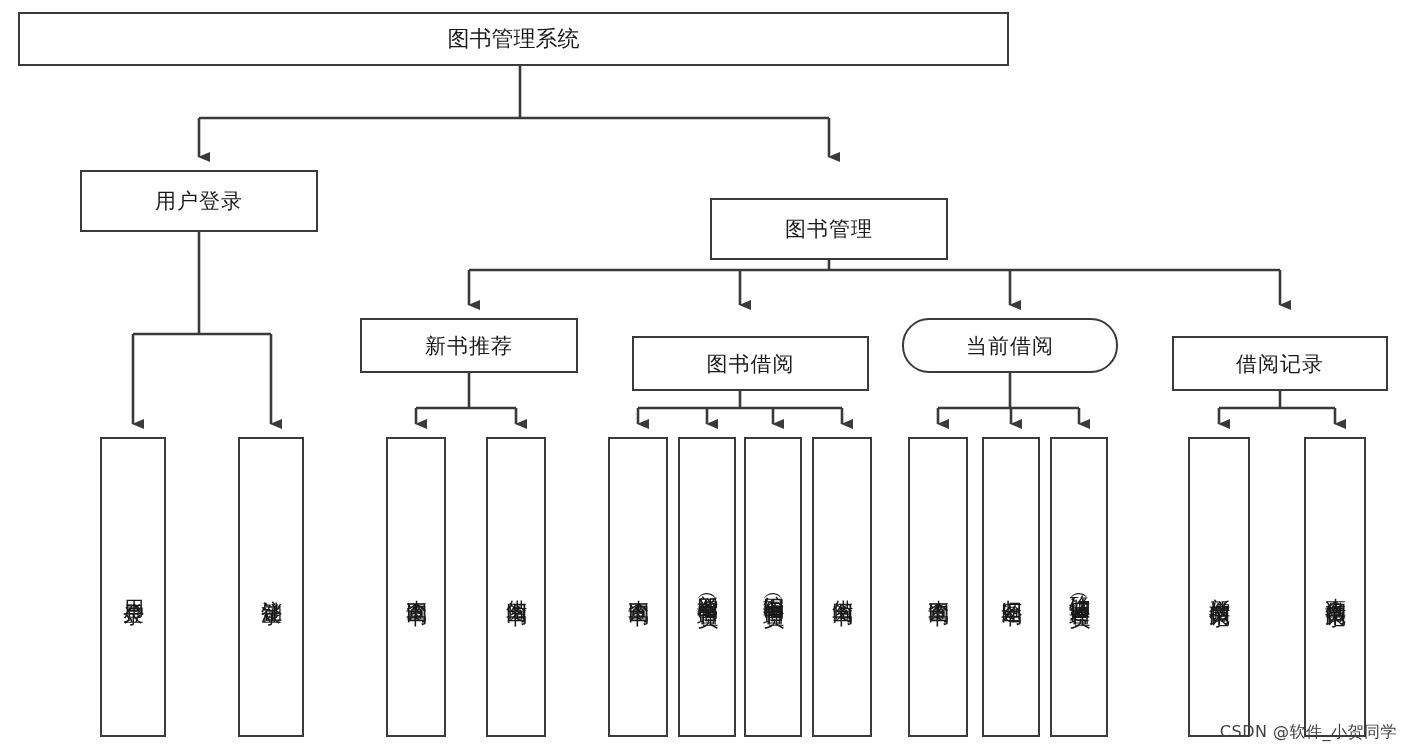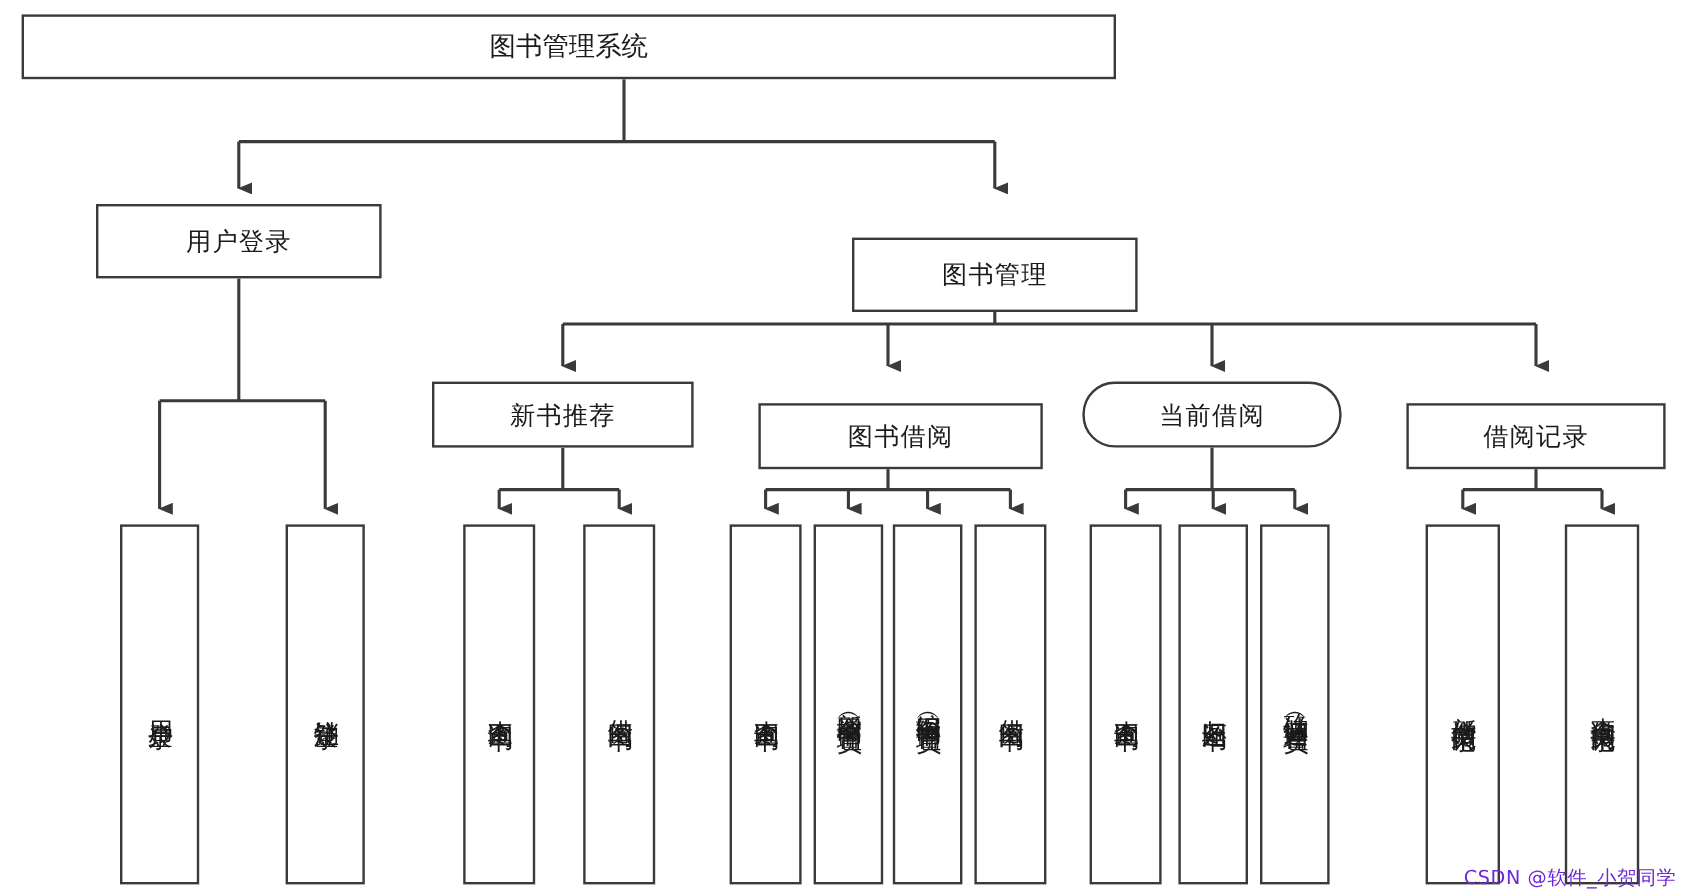--- a/index.html
+++ b/index.html
@@ -53,21 +53,21 @@
     line-height: 1.32;
     letter-spacing: 2px;
     white-space: nowrap;
     text-align: center;
   }
   .watermark {
     position: absolute;
     right: 8px;
     bottom: 4px;
     font-size: 16px;
-    color: #6d28d9;
+    color: #404040;
     white-space: nowrap;
     letter-spacing: 0.5px;
   }
 </style>
 </head>
 <body>
 
 <div id="diagram-root">
 
   <svg class="edges" viewBox="0 0 1405 747" xmlns="http://www.w3.org/2000/svg">
@@ -106,21 +106,21 @@
         <line x1="938" y1="408" x2="938" y2="424" marker-end="url(#arrowhead)"></line>
         <line x1="1011" y1="408" x2="1011" y2="424" marker-end="url(#arrowhead)"></line>
         <line x1="1079" y1="408" x2="1079" y2="424" marker-end="url(#arrowhead)"></line>
         <line x1="1280" y1="373" x2="1280" y2="408"></line>
         <line x1="1219" y1="408" x2="1335" y2="408"></line>
         <line x1="1219" y1="408" x2="1219" y2="424" marker-end="url(#arrowhead)"></line>
         <line x1="1335" y1="408" x2="1335" y2="424" marker-end="url(#arrowhead)"></line>
       </g>
   </svg>
 
-  <div class="node root" style="left: 18px; top: 12px; width: 912px; height: 54px;">
+  <div class="node root" style="left: 18px; top: 12px; width: 991px; height: 54px;">
     <span>图书管理系统</span>
   </div>
 
   <div id="l2-layer">
       <div class="node horiz" style="left: 80px; top: 170px; width: 238px; height: 62px;">
         <span>用户登录</span>
       </div>
       <div class="node horiz" style="left: 710px; top: 170px; width: 238px; height: 62px; margin-top: 28px;">
         <span>图书管理</span>
       </div>

